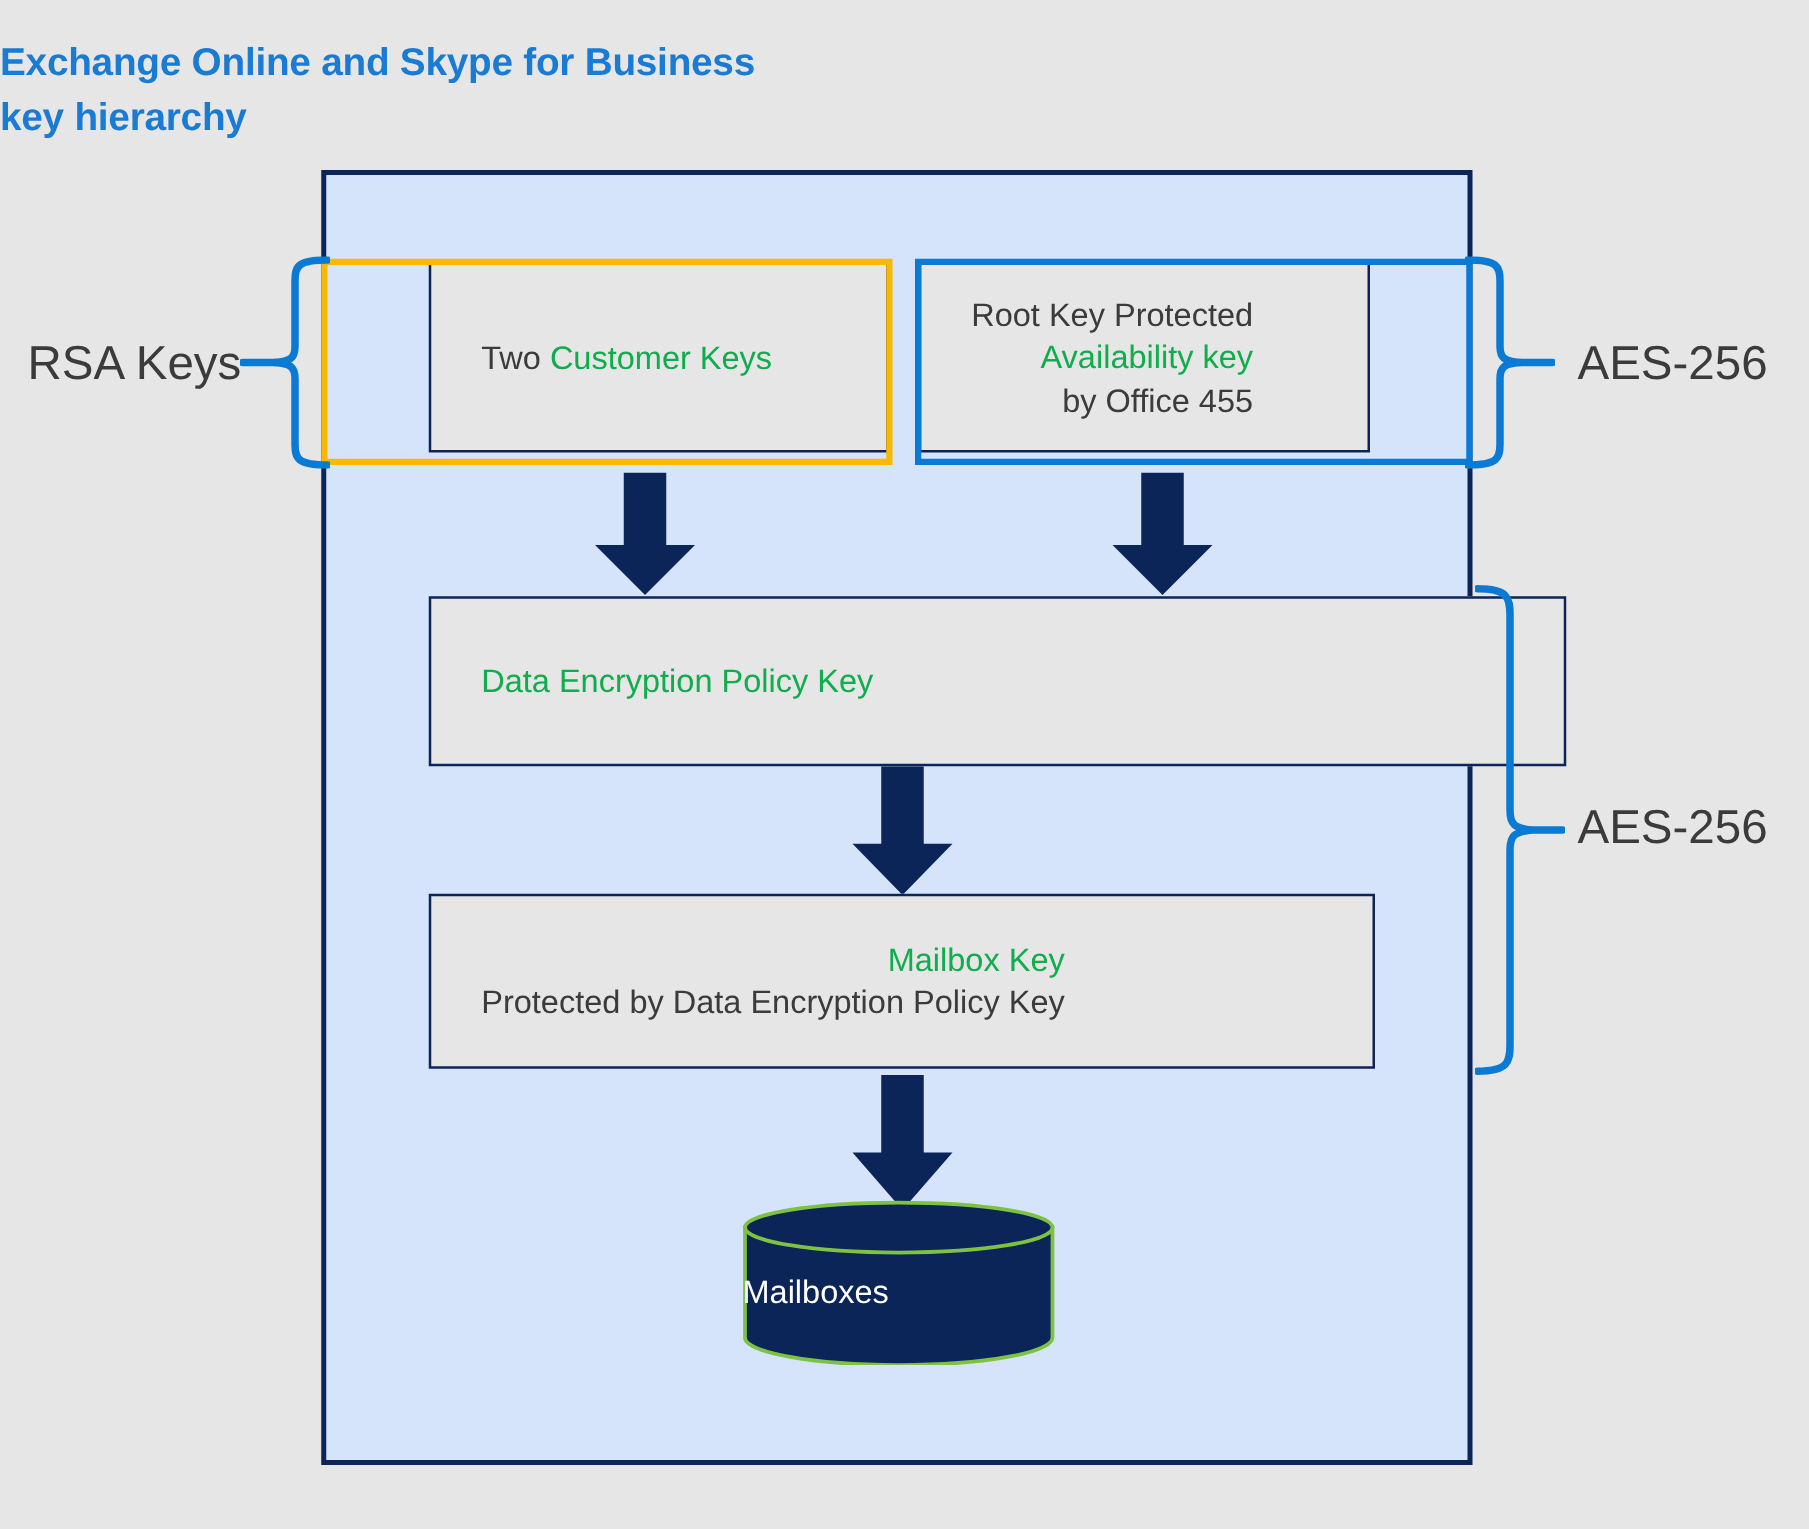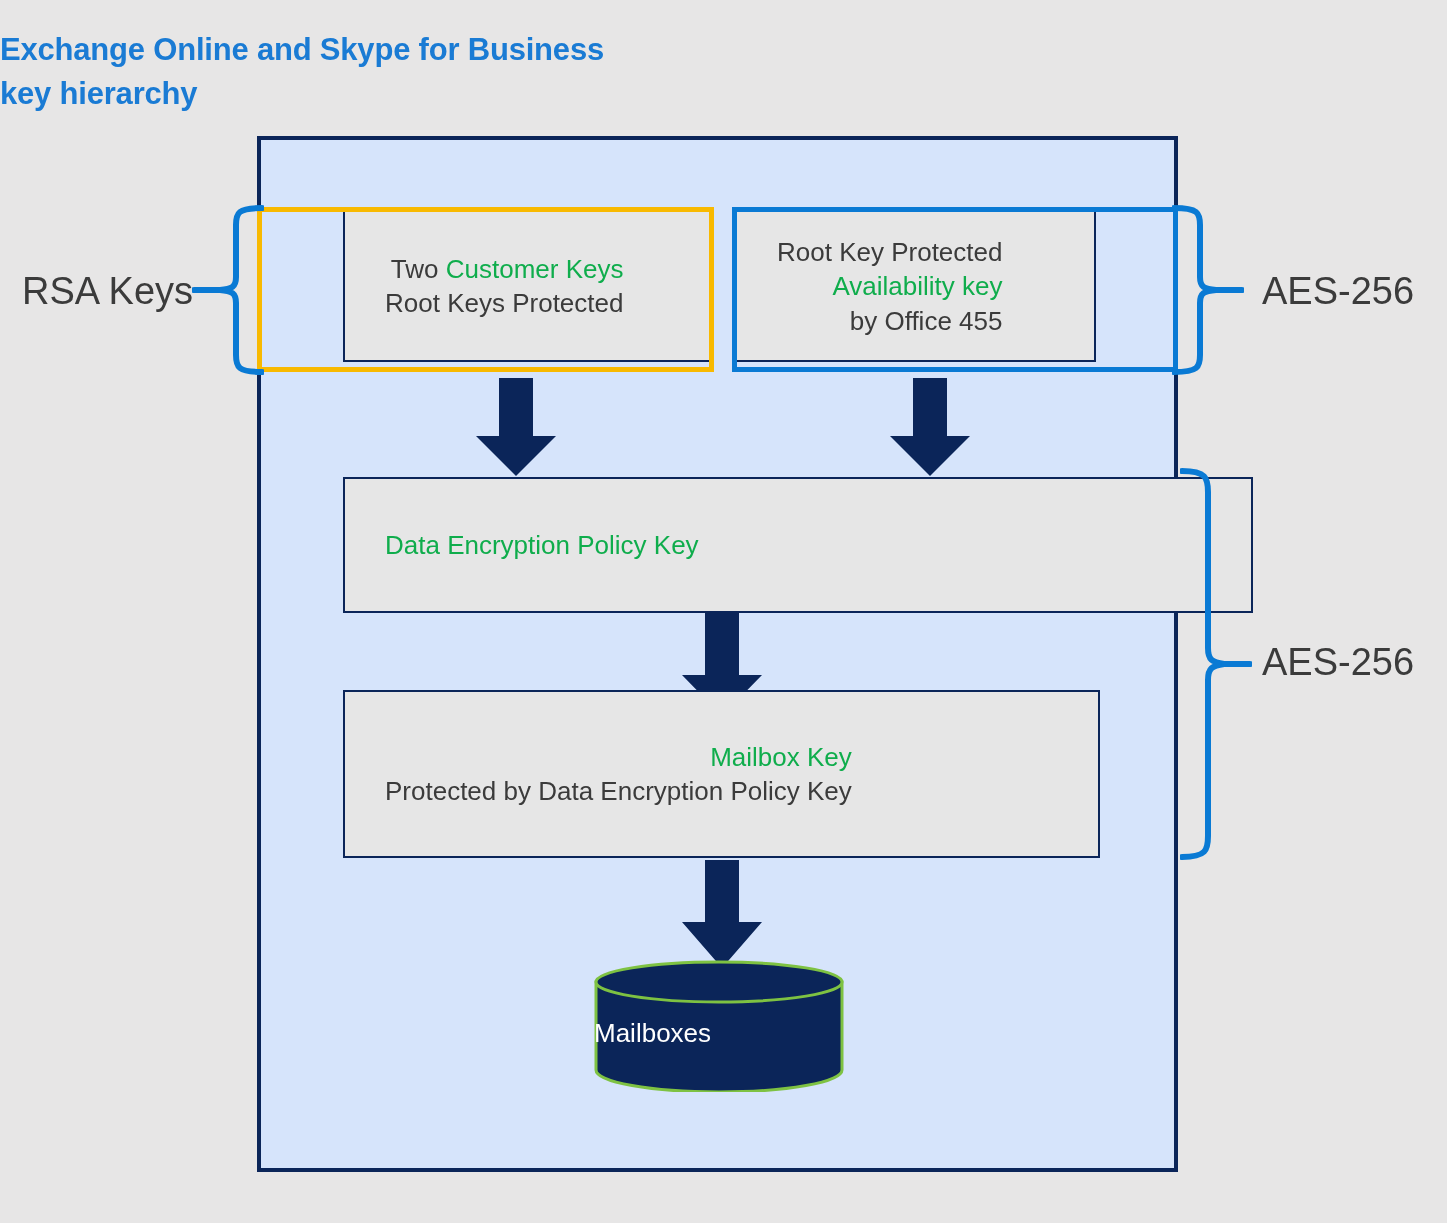--- a/index.html
+++ b/index.html
@@ -115,21 +115,20 @@
 <div id="diagram-title">
   <span class="ln">Exchange Online and Skype for Business</span>
   <span class="ln">key hierarchy</span>
 </div>
 
 <div id="main-container"></div>
 
 <div class="gray-box" style="left:343px; top:210px; width:368px; height:152px;">
   <div class="box-text">
     <span class="ln"><span>Two </span><span class="hl">Customer Keys</span></span>
-    <span class="ln">Root Keys Protected</span>
   </div>
 </div>
 
 <div class="outline-box outline-gold" style="left:257px; top:207px; width:457px; height:165px;"></div>
 
 <div class="gray-box" style="left:735px; top:210px; width:361px; height:152px;">
   <div class="box-text">
     <span class="ln">Root Key Protected</span>
     <span class="ln hl">Availability key</span>
     <span class="ln">by Office 455</span>
@@ -155,21 +154,21 @@
     <span class="ln hl">Data Encryption Policy Key</span>
   </div>
 </div>
 
 <div class="arrow" style="left:672px; top:613px;">
   <svg width="100" height="105" viewBox="0 0 100 105">
     <polygon points="33,0 67,0 67,62 90,62 50,103 10,62 33,62" fill="#0b2559"></polygon>
   </svg>
 </div>
 
-<div class="gray-box" style="left:343px; top:690px; width:757px; height:168px;">
+<div class="gray-box" style="left:343px; top:715px; width:757px; height:140px;">
   <div class="box-text">
     <span class="ln hl">Mailbox Key</span>
     <span class="ln">Protected by Data Encryption Policy Key</span>
   </div>
 </div>
 
 <div class="arrow" style="left:672px; top:860px;">
   <svg width="100" height="110" viewBox="0 0 100 110">
     <polygon points="33,0 67,0 67,62 90,62 50,108 10,62 33,62" fill="#0b2559"></polygon>
   </svg>

